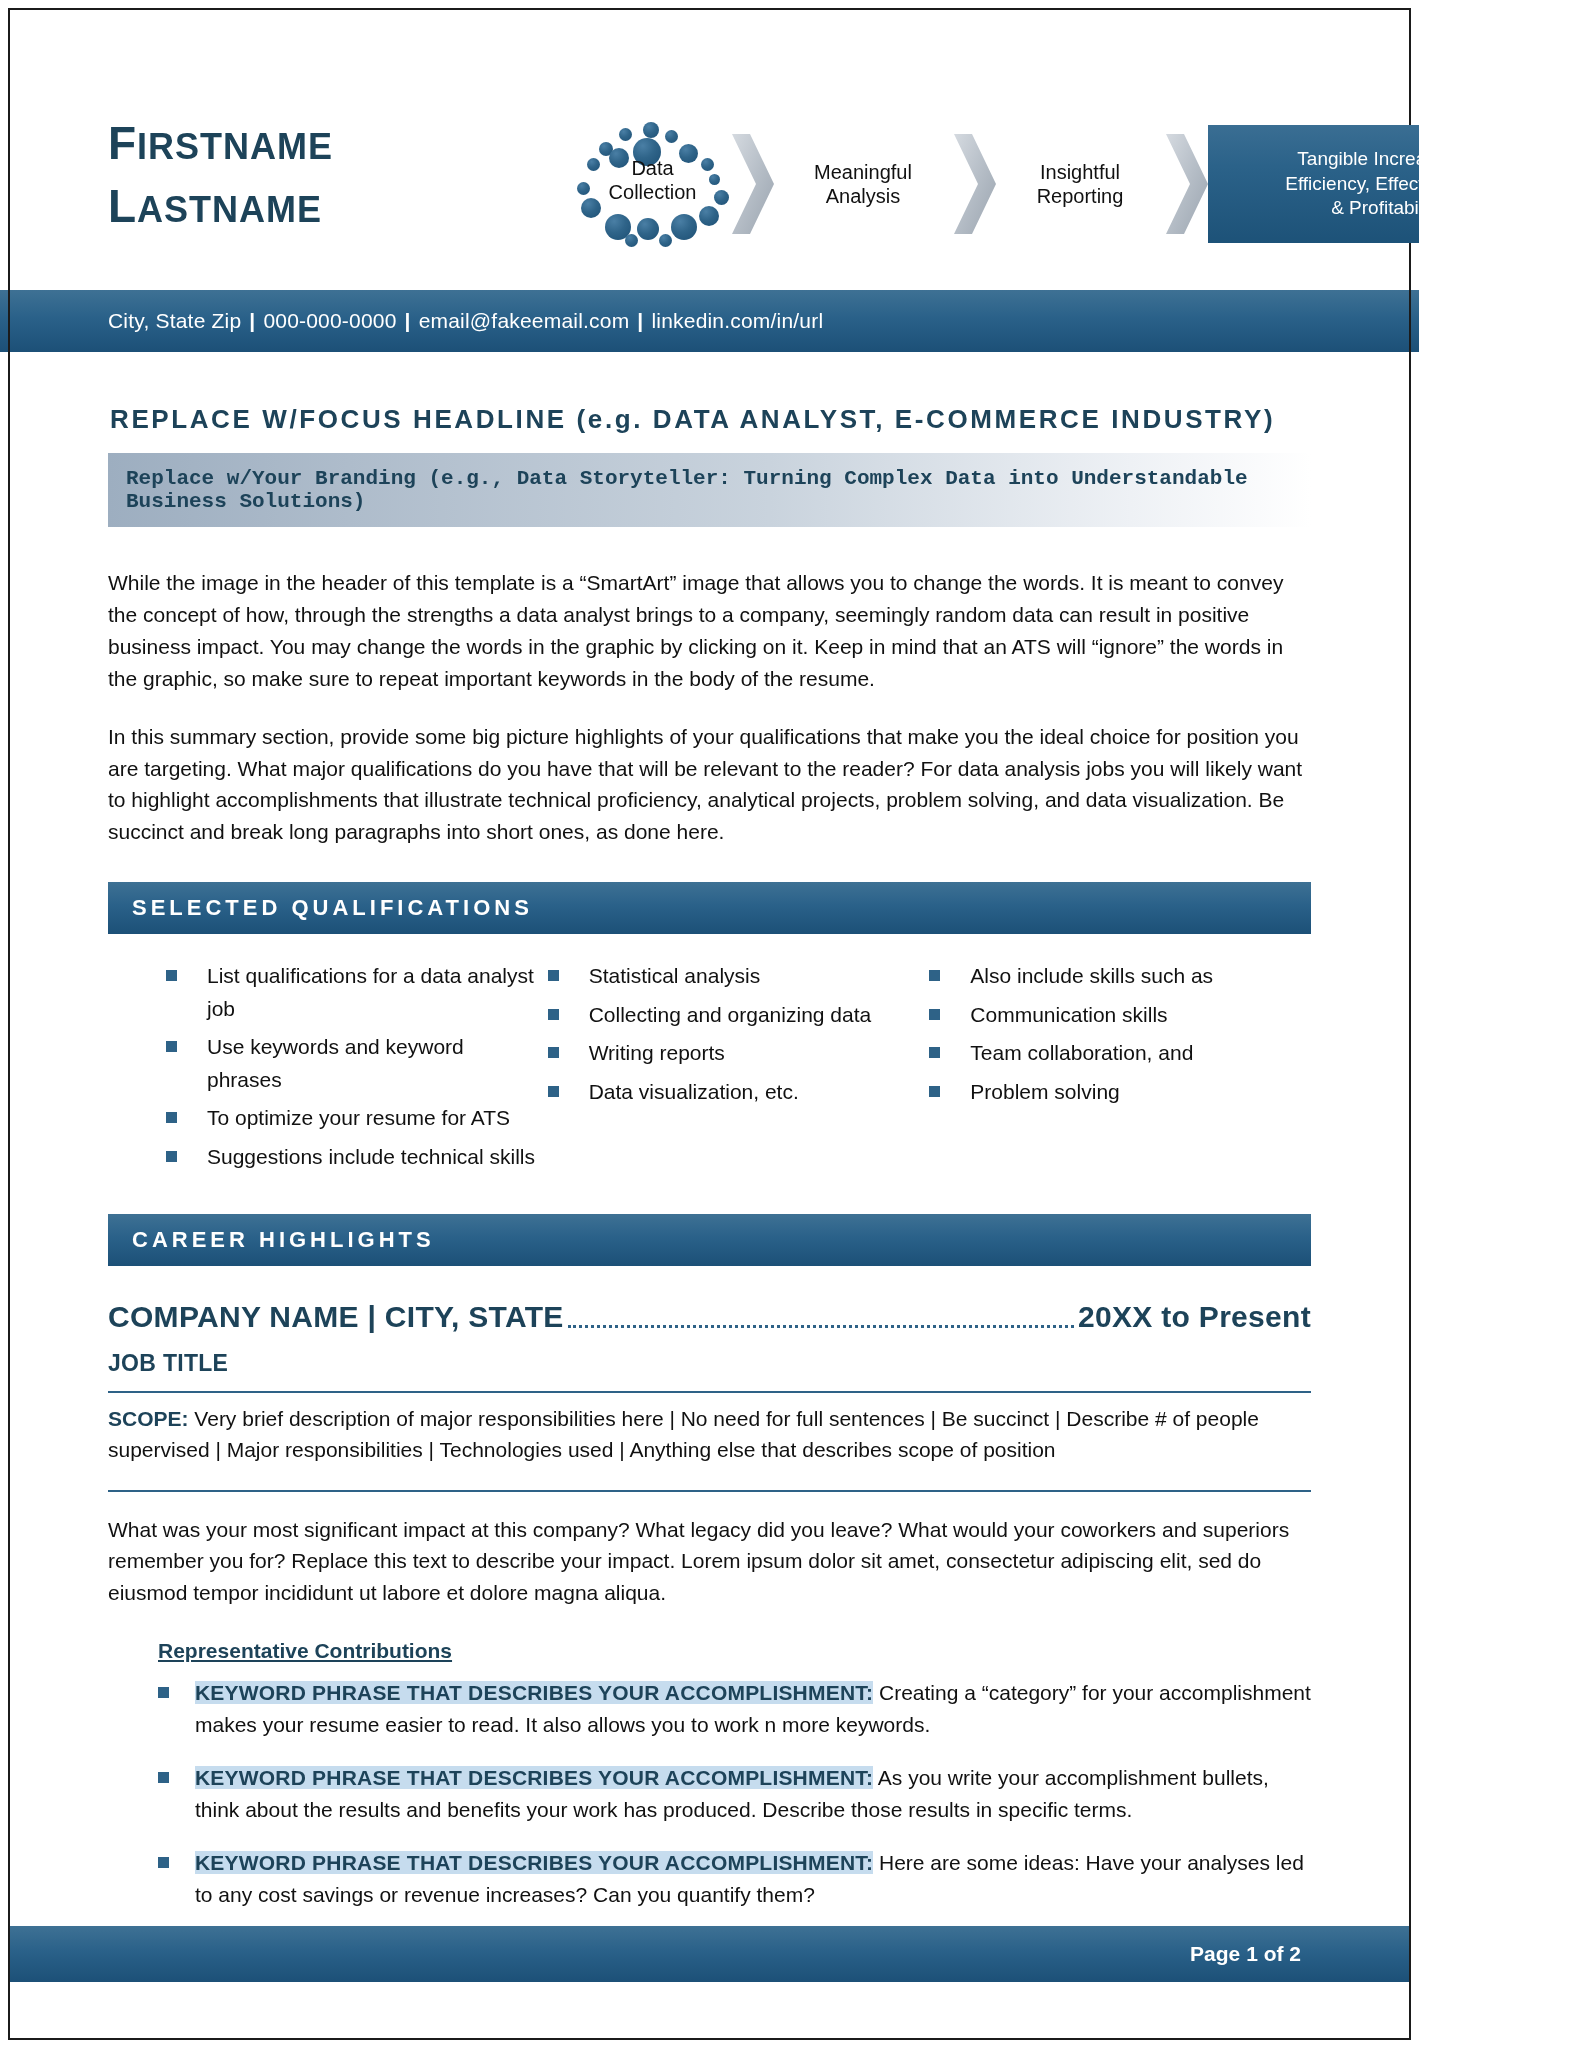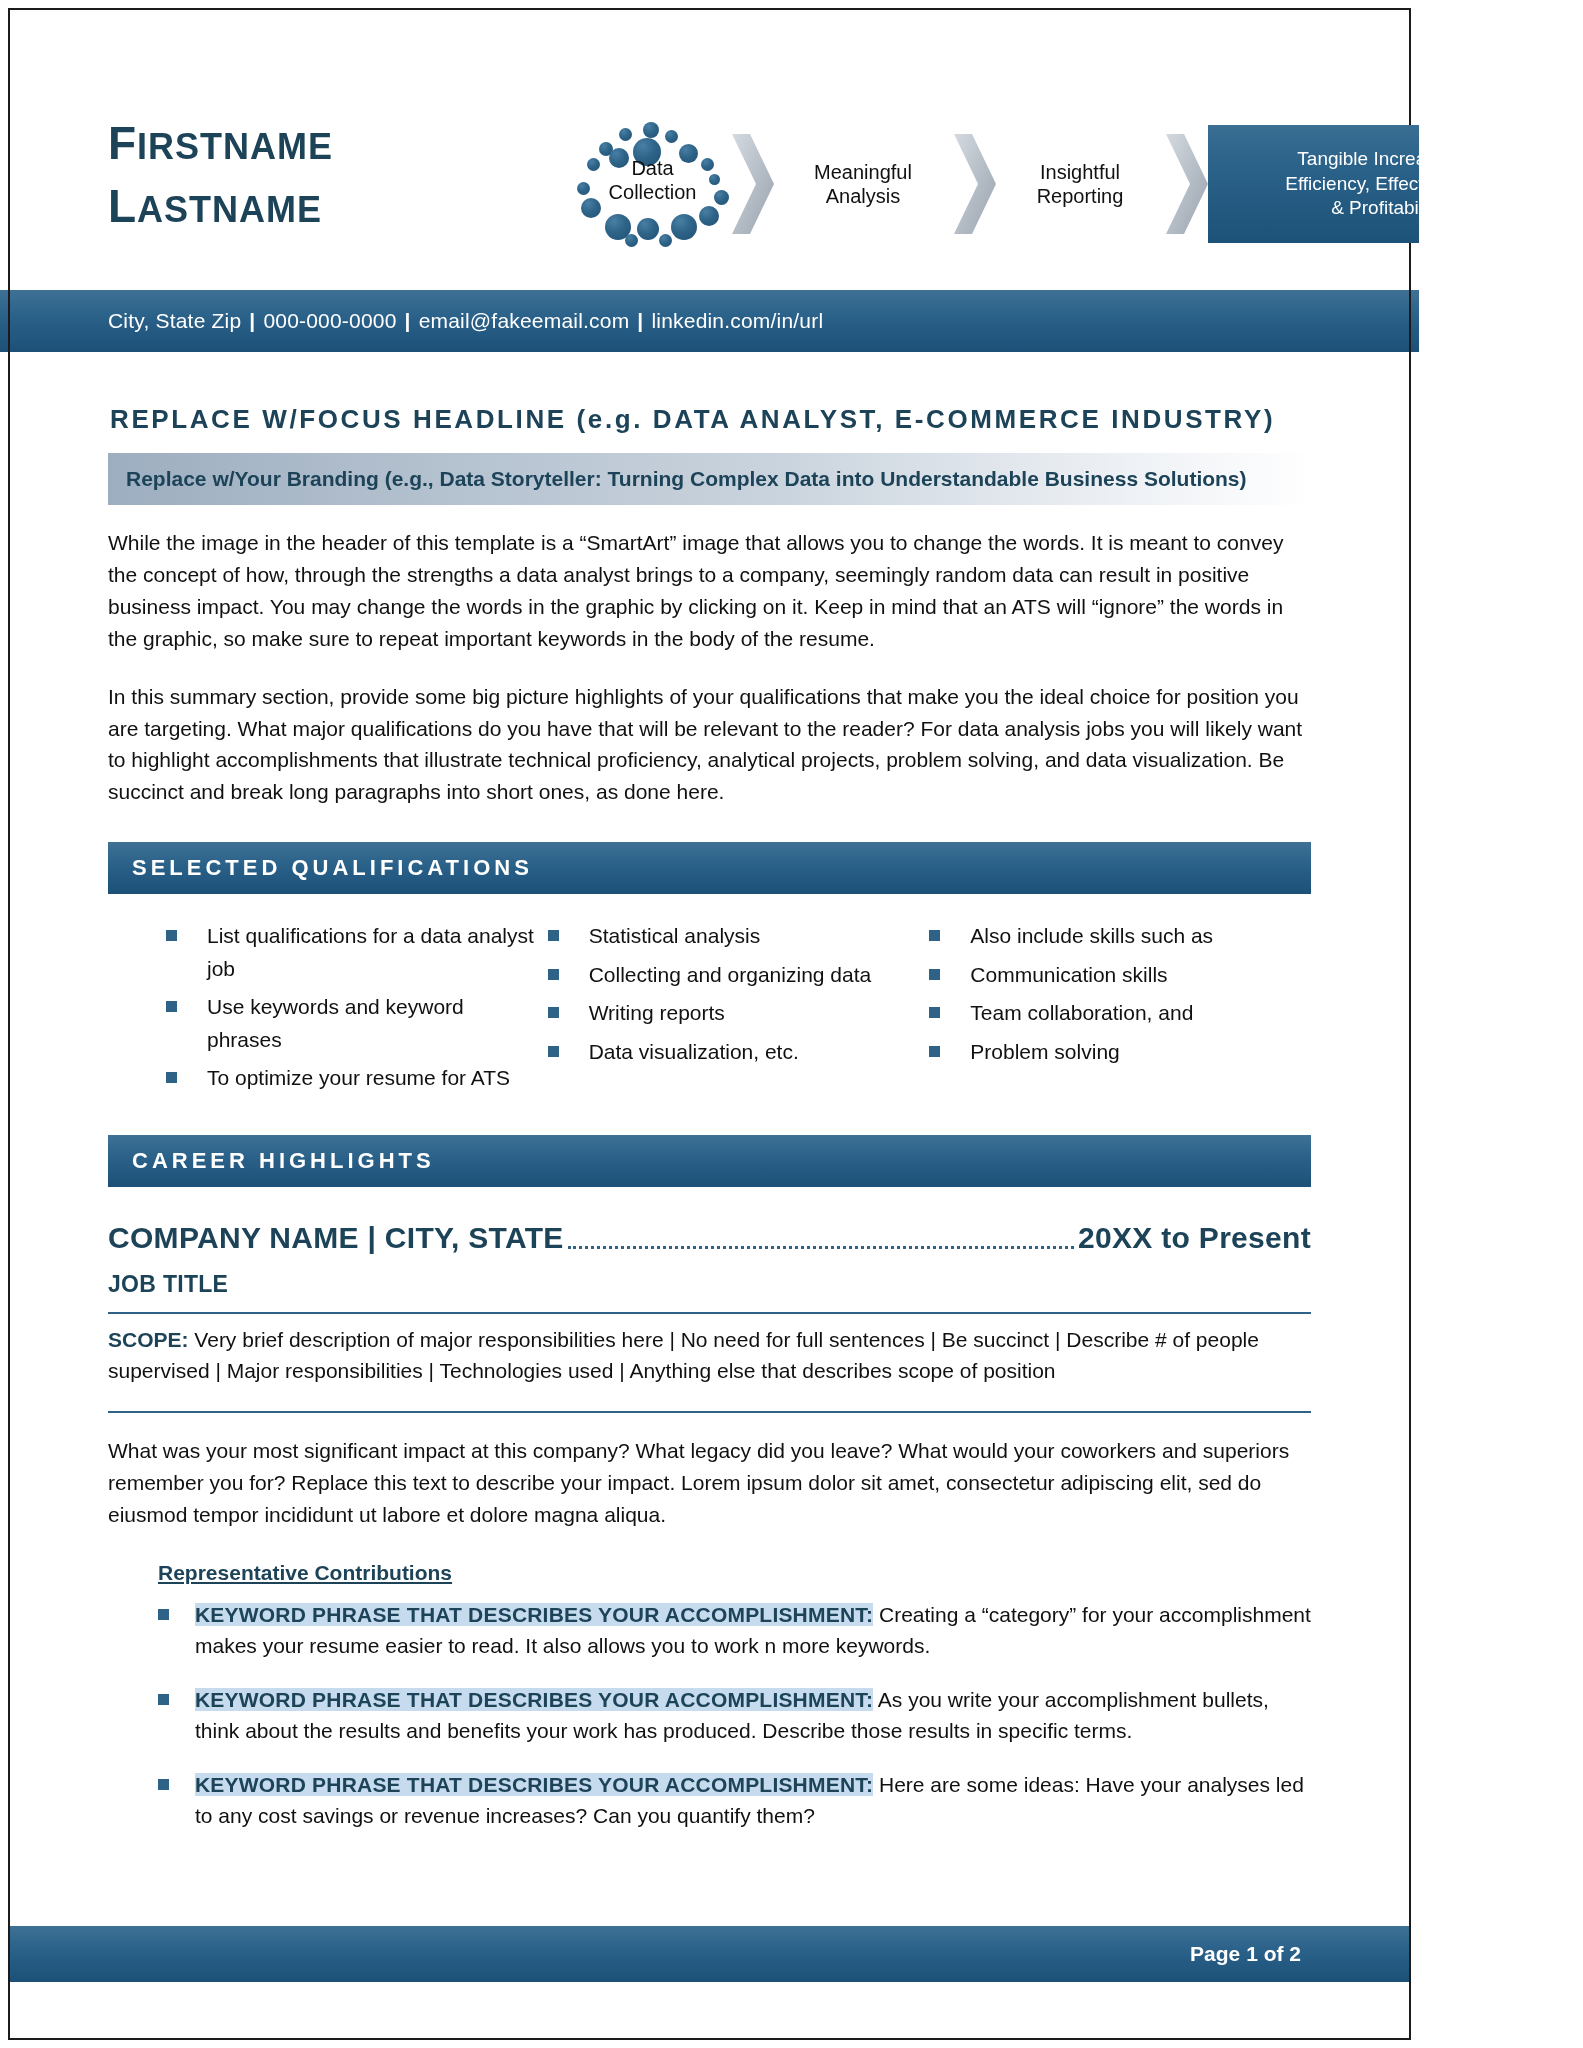--- a/index.html
+++ b/index.html
@@ -149,21 +149,22 @@
     letter-spacing: 2.6px;
     margin: 52px 0 18px 2px;
     white-space: nowrap;
   }
   .branding {
     background: linear-gradient(90deg, #9daec0 0%, #aebccb 20%, #c9d3dd 55%, #eef1f5 85%, #ffffff 100%);
     padding: 14px 0 14px 18px;
     color: #1d4359;
     font-weight: bold;
     font-size: 21px;
-    margin-bottom: 22px;
+    margin-bottom: 40px;
+    font-family: Liberation Mono, monospace;
   }
   .para {
     color: #111111;
     font-size: 21px;
     line-height: 1.52;
     margin: 0 0 26px 0;
     text-align: left;
   }
 
   
@@ -426,20 +427,24 @@
             <span>List qualifications for a data analyst job</span>
           </div>
         <div class="qitem">
             <span class="sqbullet"></span>
             <span>Use keywords and keyword phrases</span>
           </div>
         <div class="qitem">
             <span class="sqbullet"></span>
             <span>To optimize your resume for ATS</span>
           </div>
+        <div class="qitem">
+            <span class="sqbullet"></span>
+            <span>Suggestions include technical skills</span>
+          </div>
       </div>
       <div class="qcol">
         <div class="qitem">
             <span class="sqbullet"></span>
             <span>Statistical analysis</span>
           </div>
         <div class="qitem">
             <span class="sqbullet"></span>
             <span>Collecting and organizing data</span>
           </div>

